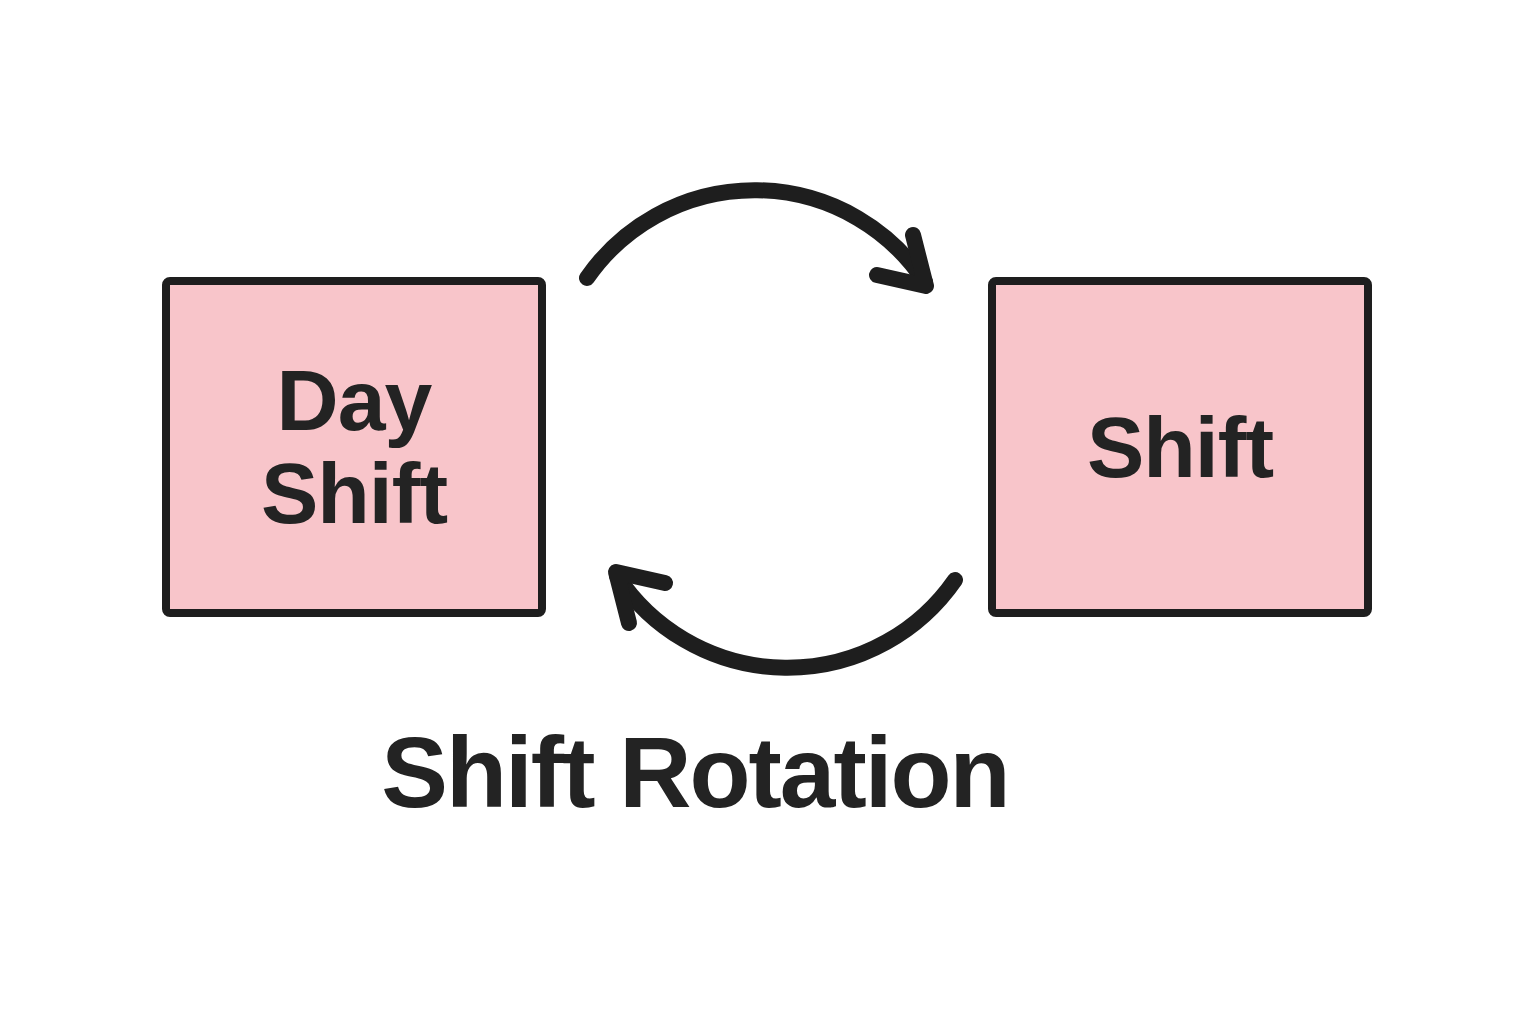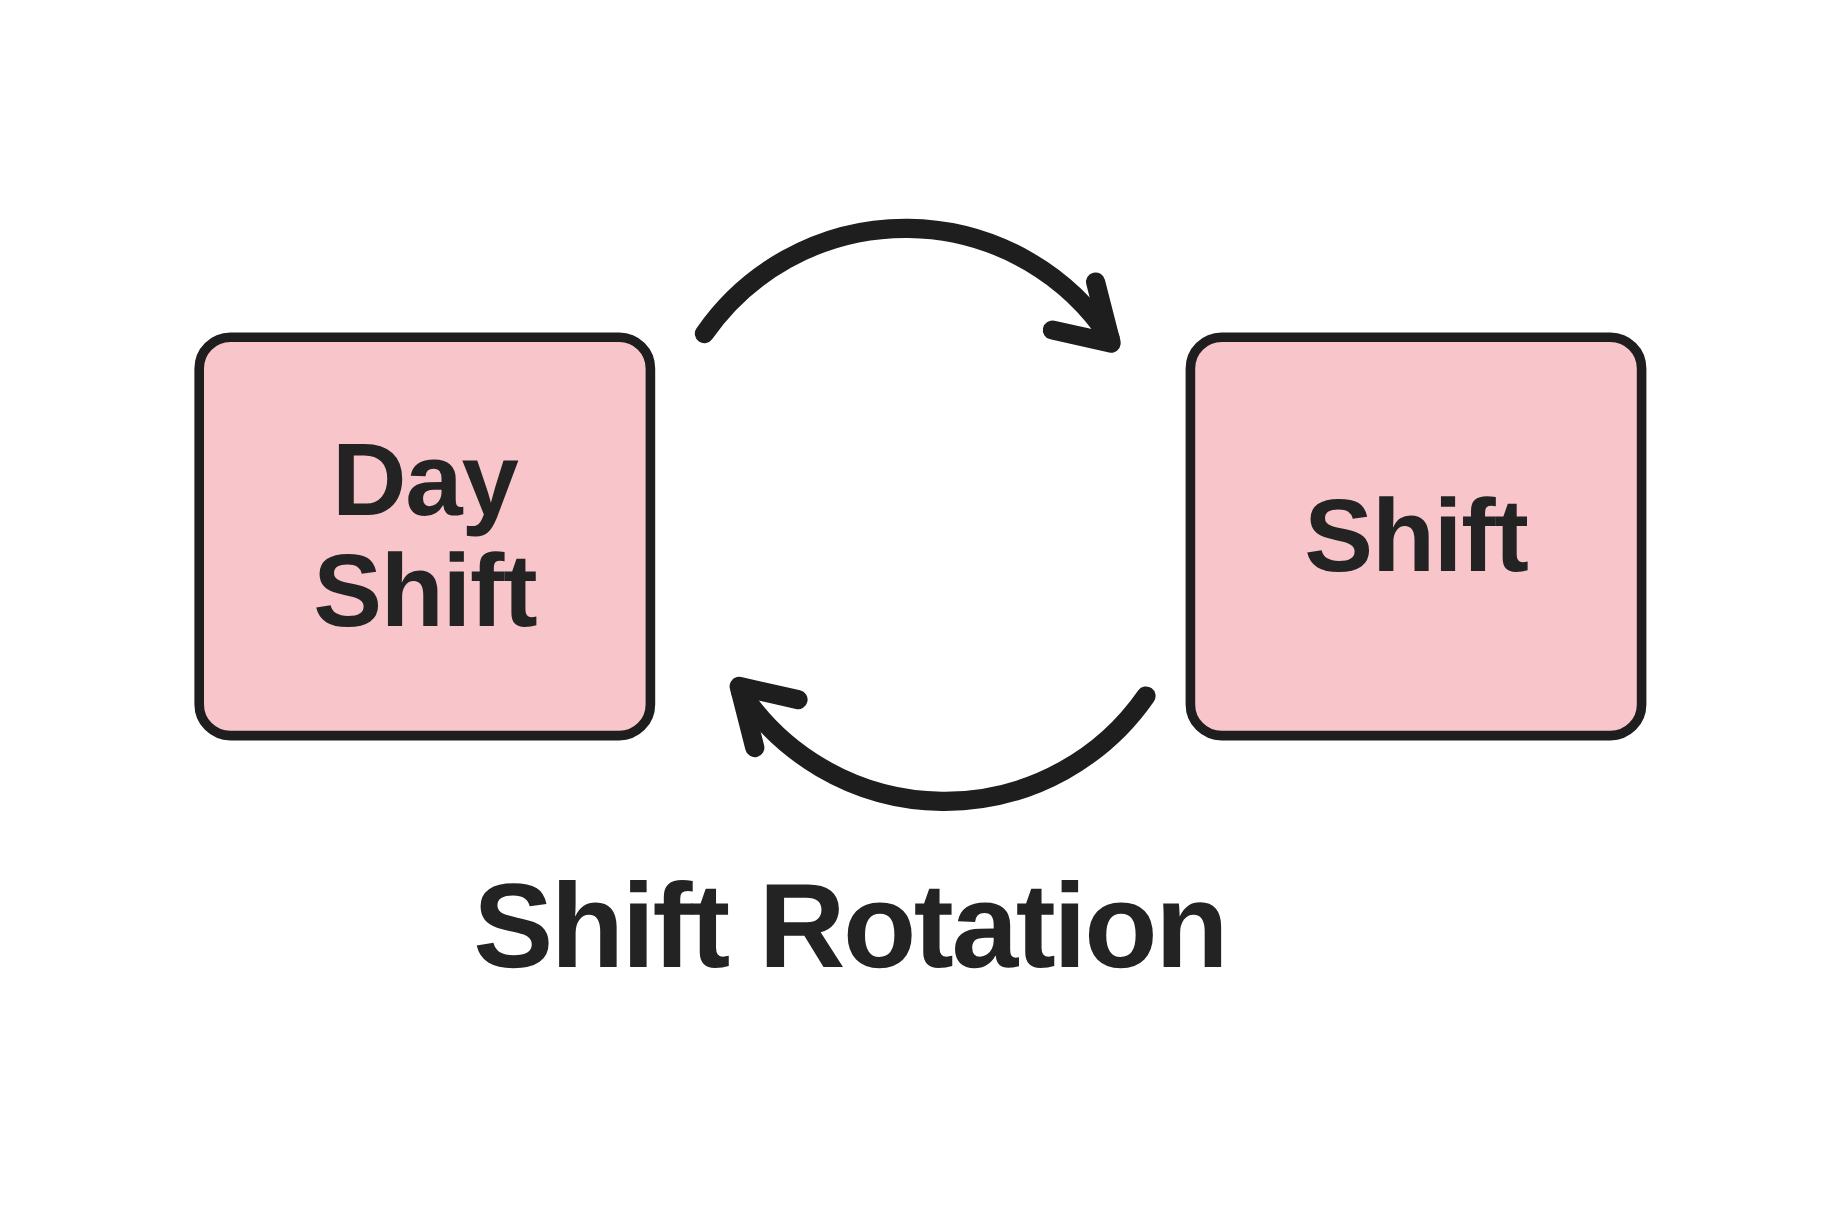--- a/index.html
+++ b/index.html
@@ -19,21 +19,21 @@
     overflow:hidden;
     font-family:"Liberation Sans", sans-serif;
   }
   .node{
     position:absolute;
     top:277px;
     width:384px;
     height:340px;
     background:var(--node-fill);
     border:8px solid var(--node-border);
-    border-radius:30px;
+    border-radius:8px;
     display:flex;
     align-items:center;
     justify-content:center;
   }
   .node-left{left:162px;}
   .node-right{left:988px;}
   .node-label{
     text-align:center;
     font-size:86px;
     font-weight:bold;
@@ -50,21 +50,21 @@
   }
   .arrow-stroke{
     fill:none;
     stroke:var(--arrow);
     stroke-width:16;
     stroke-linecap:round;
     stroke-linejoin:round;
   }
   .diagram-title{
     position:absolute;
-    left:17px;
+    left:4px;
     top:722px;
     width:1382px;
     text-align:center;
     font-size:100px;
     font-weight:bold;
     letter-spacing:-2px;
     line-height:1.0;
     color:var(--text);
   }
 </style>

